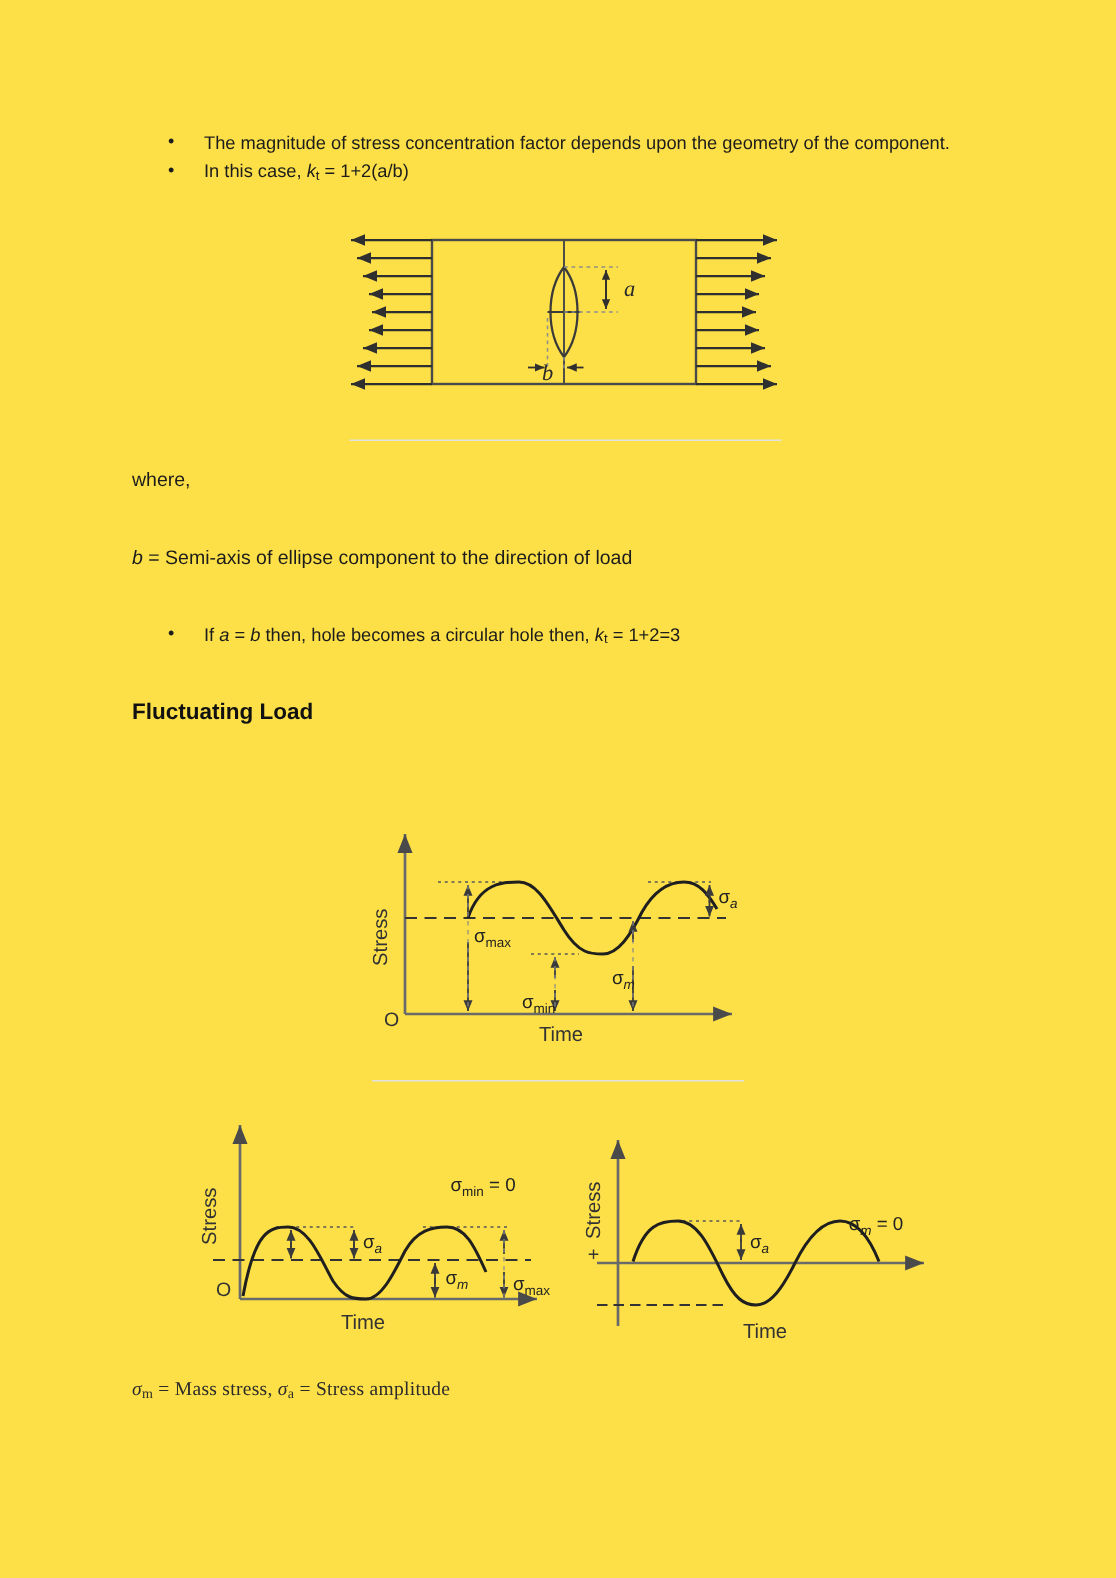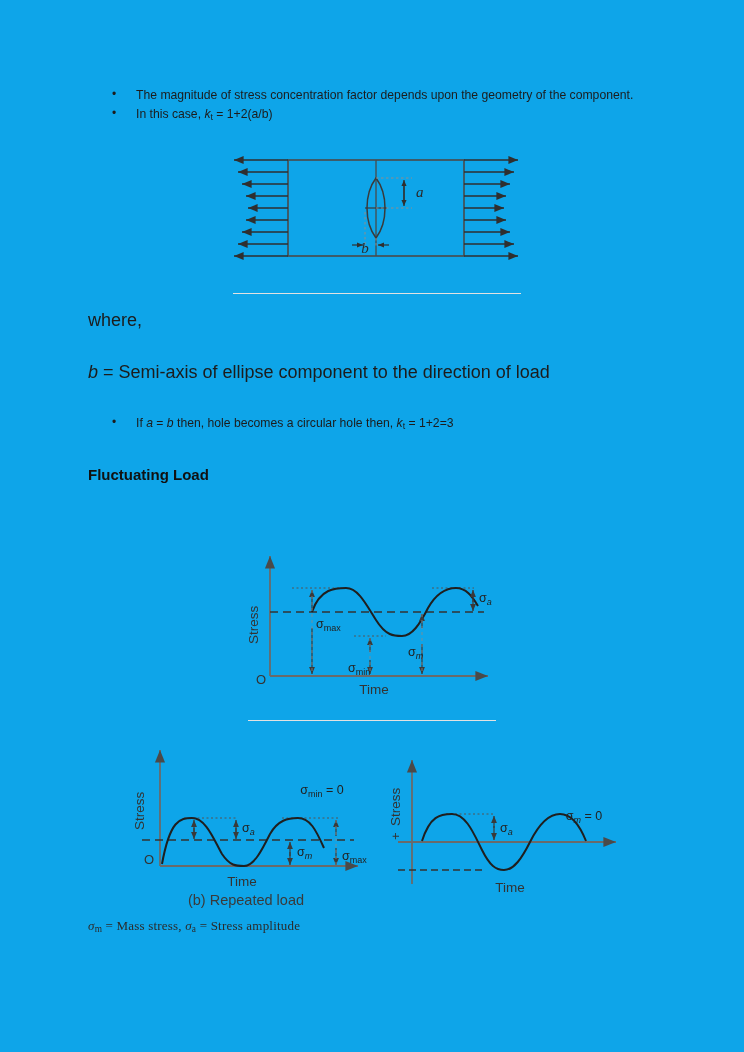--- a/index.html
+++ b/index.html
@@ -13,21 +13,21 @@
     position: relative;
     font-family: "Liberation Sans", sans-serif;
     color: #1a1a1a;
     overflow: hidden;
   }
   .page {
     position: absolute;
     left: 0; top: 0;
     width: 744px;
     height: 1052px;
-    background: #0ea5e9;
+    background: #fde047;
   }
   .content {
     position: absolute;
     left: 88px;
     top: 86px;
     width: 568px;
   }
   
   ul.bullets {
     list-style: none;
@@ -44,21 +44,21 @@
   }
   ul.bullets li::before {
     content: "\2022";
     position: absolute;
     left: 24px;
     top: -1px;
     font-size: 12px;
     color: #1c1c1c;
   }
   .para {
-    font-size: 18px;
+    font-size: 13px;
     line-height: 18px;
     margin: 0;
     color: #1c1c1c;
   }
   .gap-lg { height: 24px; }
   .gap-md { height: 17px; }
   .heading {
     font-size: 15px;
     font-weight: bold;
     color: #111;
@@ -274,21 +274,20 @@
       <text x="220" y="116" font-family="Liberation Sans, sans-serif" font-size="12.5" fill="#222">σ<tspan font-size="9" dy="3">max</tspan></text>
 
       <text x="200" y="50" font-family="Liberation Sans, sans-serif" font-size="12.5" fill="#222" text-anchor="middle">σ<tspan font-size="9" dy="3">min</tspan><tspan dy="-3" font-size="12.5"> = 0</tspan></text>
 
       <text x="0" y="0" transform="translate(22,86) rotate(-90)" font-family="Liberation Sans, sans-serif" font-size="13.5" fill="#333">Stress</text>
 
       <text x="22" y="120" font-family="Liberation Sans, sans-serif" font-size="13" fill="#333">O</text>
 
       <text x="120" y="142" font-family="Liberation Sans, sans-serif" font-size="13.5" fill="#333" text-anchor="middle">Time</text>
     </svg>
-    <div class="fig-caption" style="margin-top:-2px; width:248px;">(b) Repeated load</div>
   </div>
 
   <div class="fig" style="left:386px; top:744px;">
     <svg width="250" height="155" viewBox="0 0 250 155">
 
       <line x1="26" y1="140" x2="26" y2="16" stroke="#6a6a6a" stroke-width="1.8" marker-end="url(#axArr)"></line>
 
       <line x1="12" y1="98" x2="230" y2="98" stroke="#6a6a6a" stroke-width="1.8" marker-end="url(#axArr)"></line>
 
       <line x1="12" y1="126" x2="96" y2="126" stroke="#333" stroke-width="1.3" stroke-dasharray="7,4"></line>

